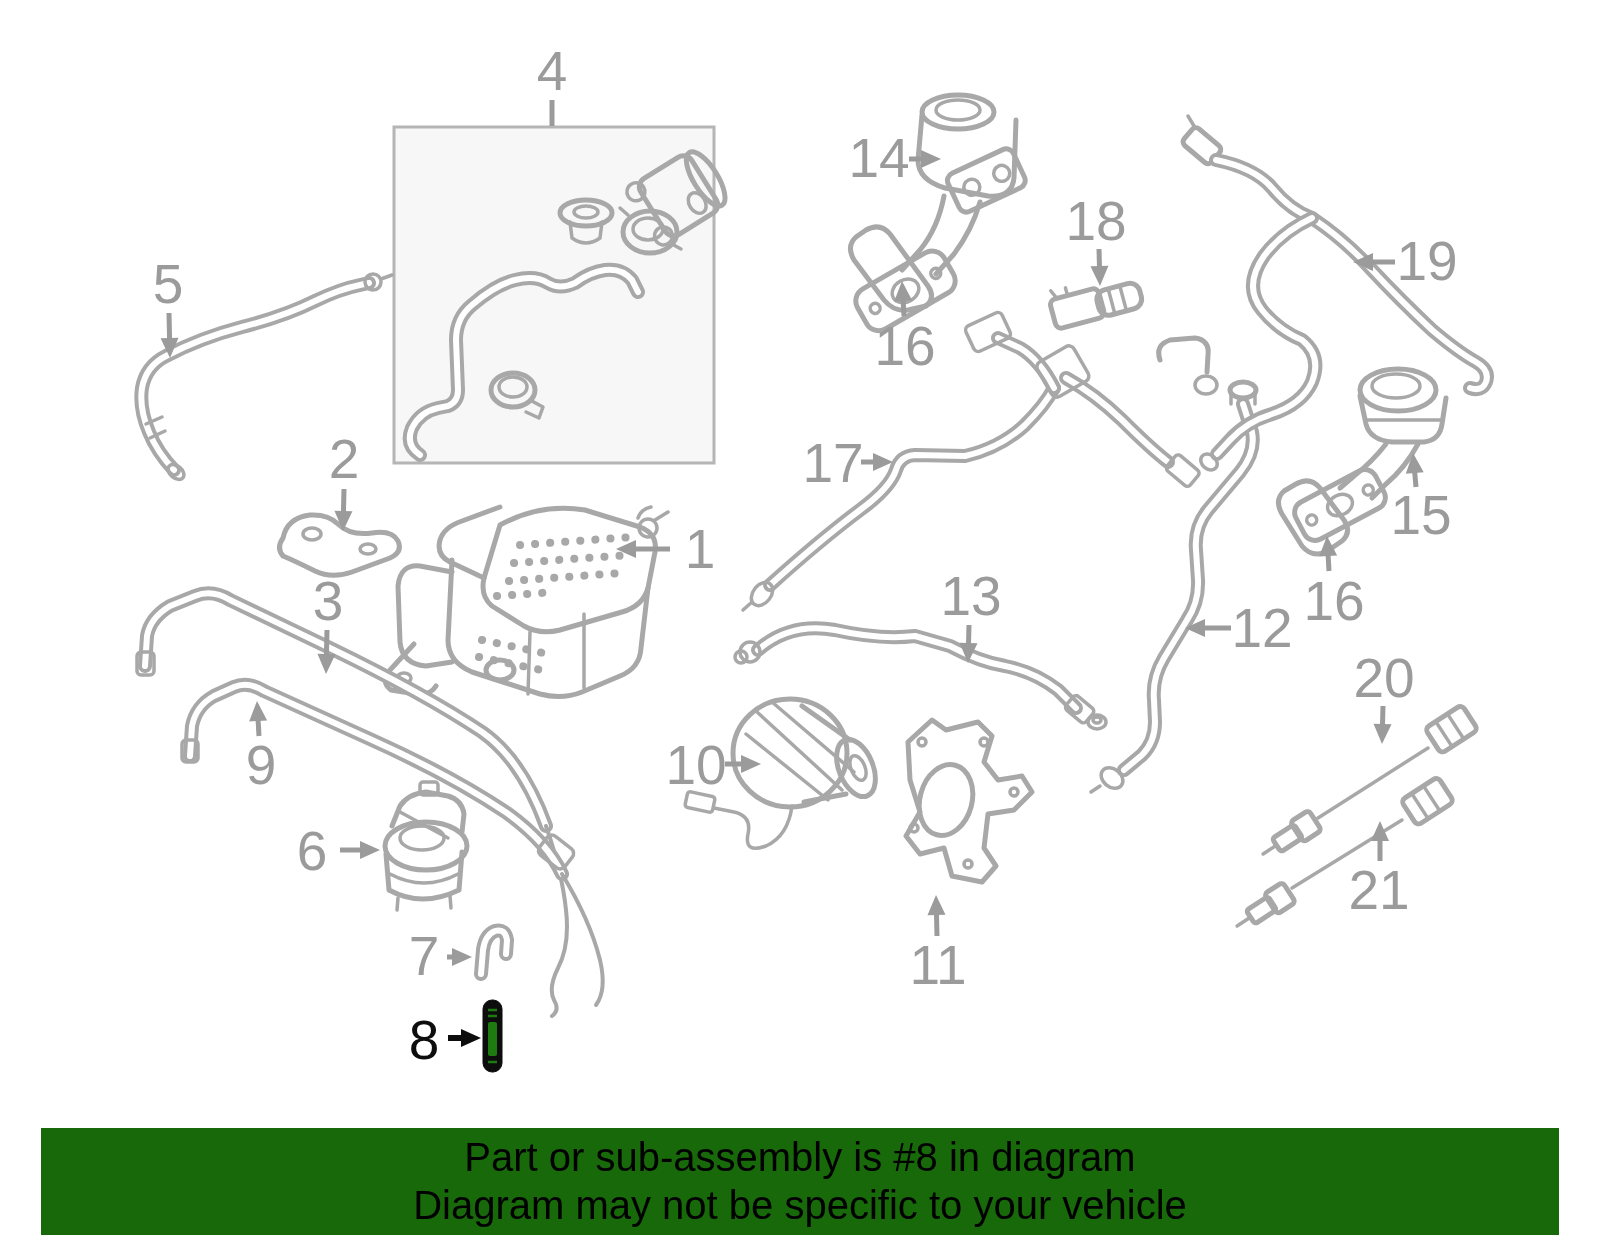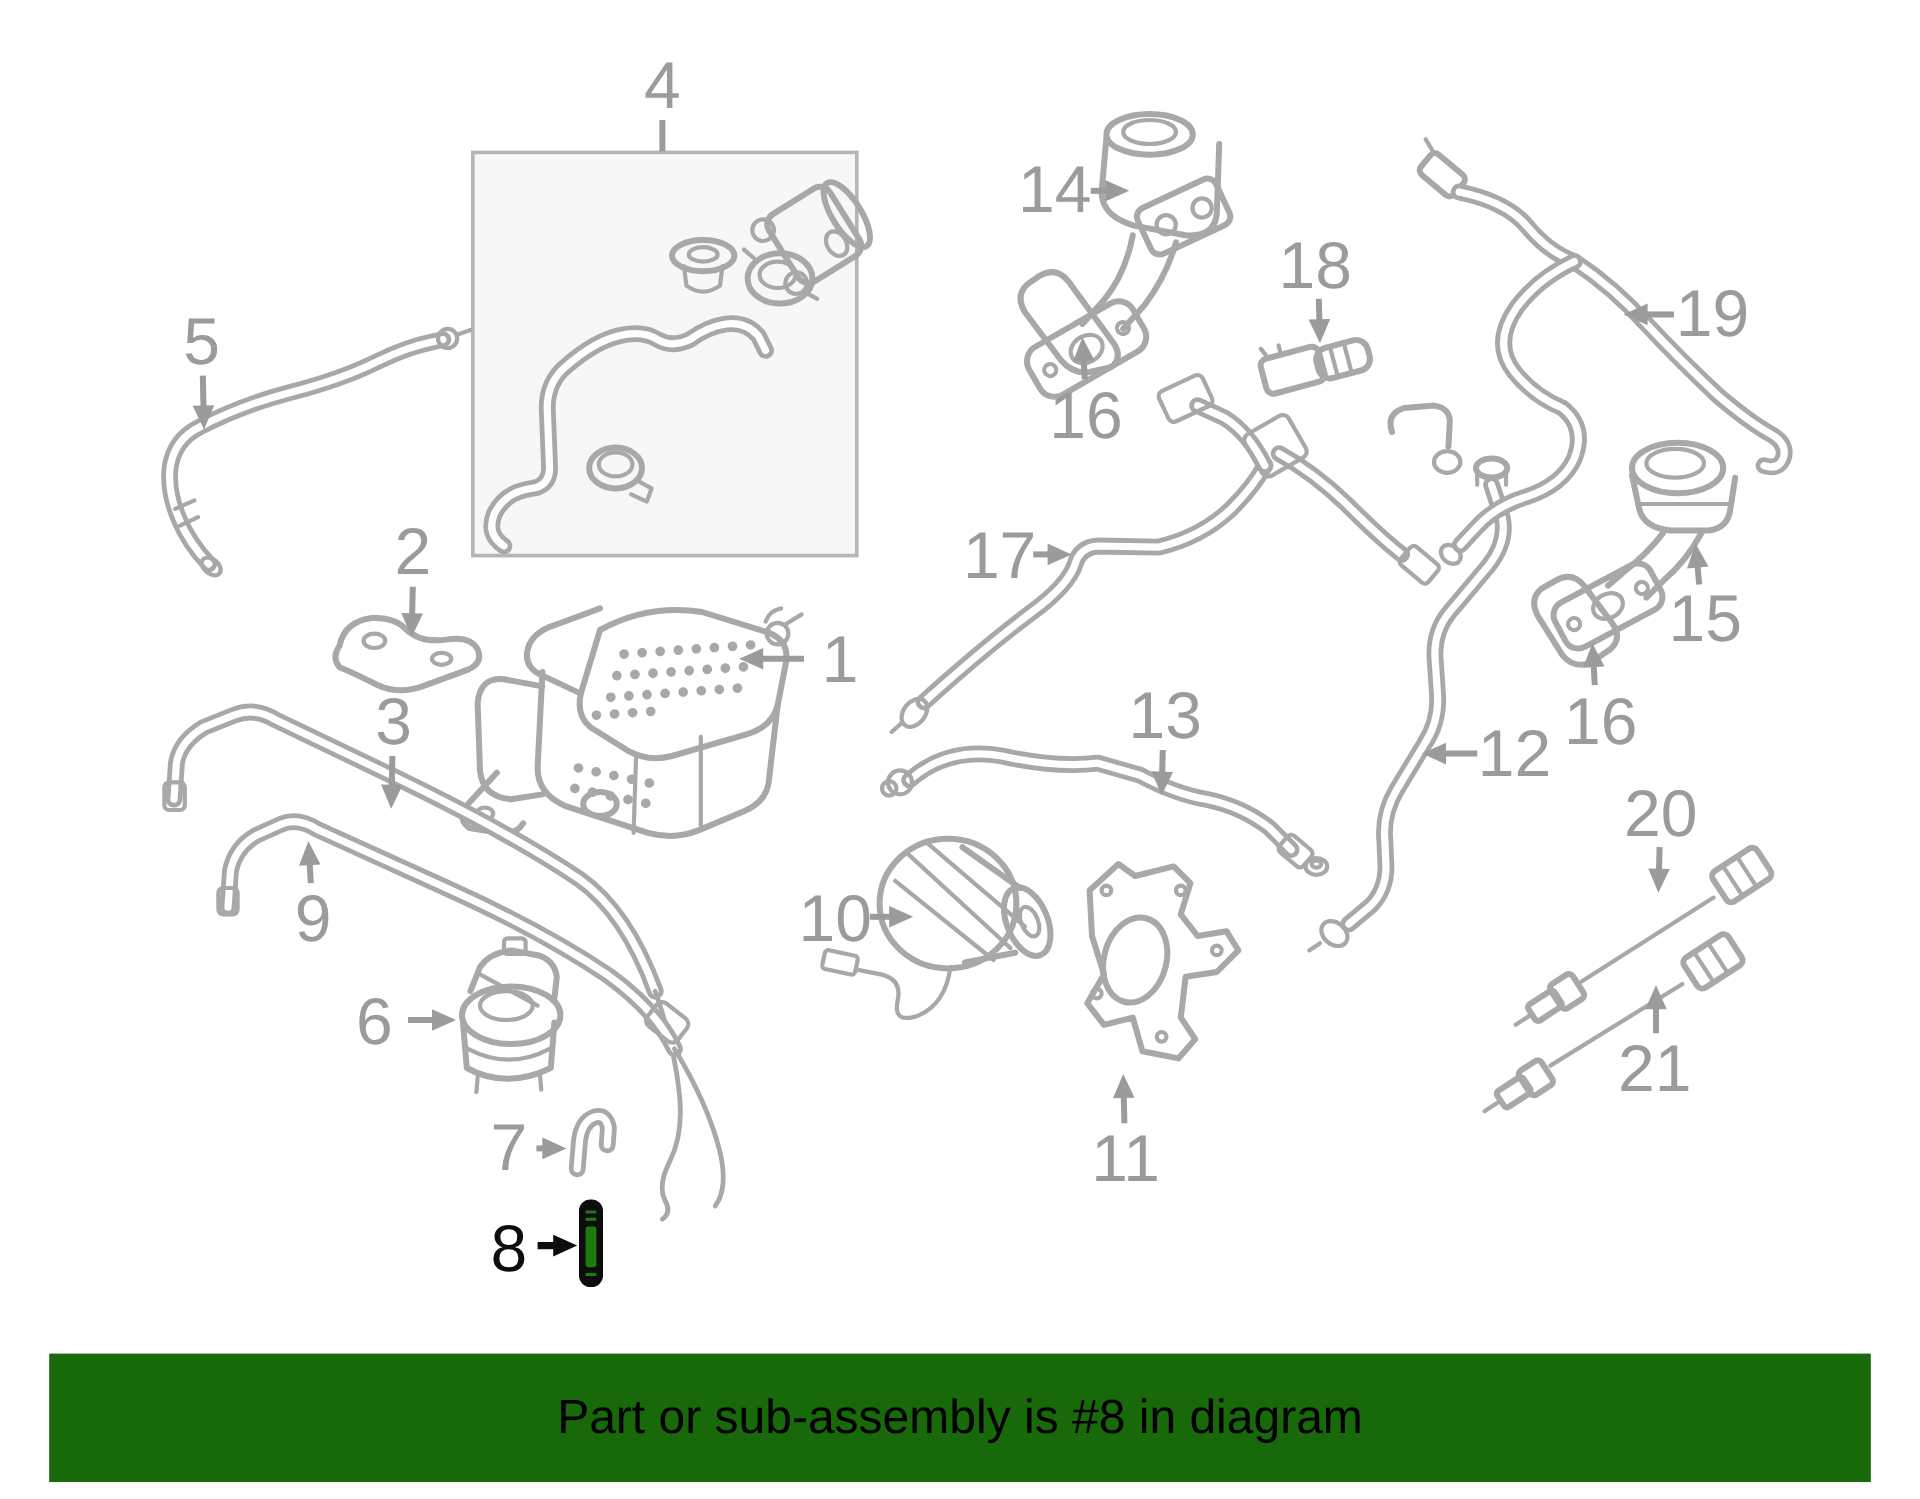--- a/index.html
+++ b/index.html
@@ -399,15 +399,16 @@
         <g>
           <text x="1379" y="890" class="part-label">21</text>
           <line x1="1380" y1="861" x2="1380" y2="833" class="arrow-line"></line>
           <polygon points="1380,821 1389,841 1371,841" class="arrow-head"></polygon>
         </g>
       </g>
   </svg>
 
   <div class="banner">
     <div>Part or sub-assembly is #8 in diagram</div>
+    <div>Diagram may not be specific to your vehicle</div>
   </div>
 
 </div>
 
 </body></html>

